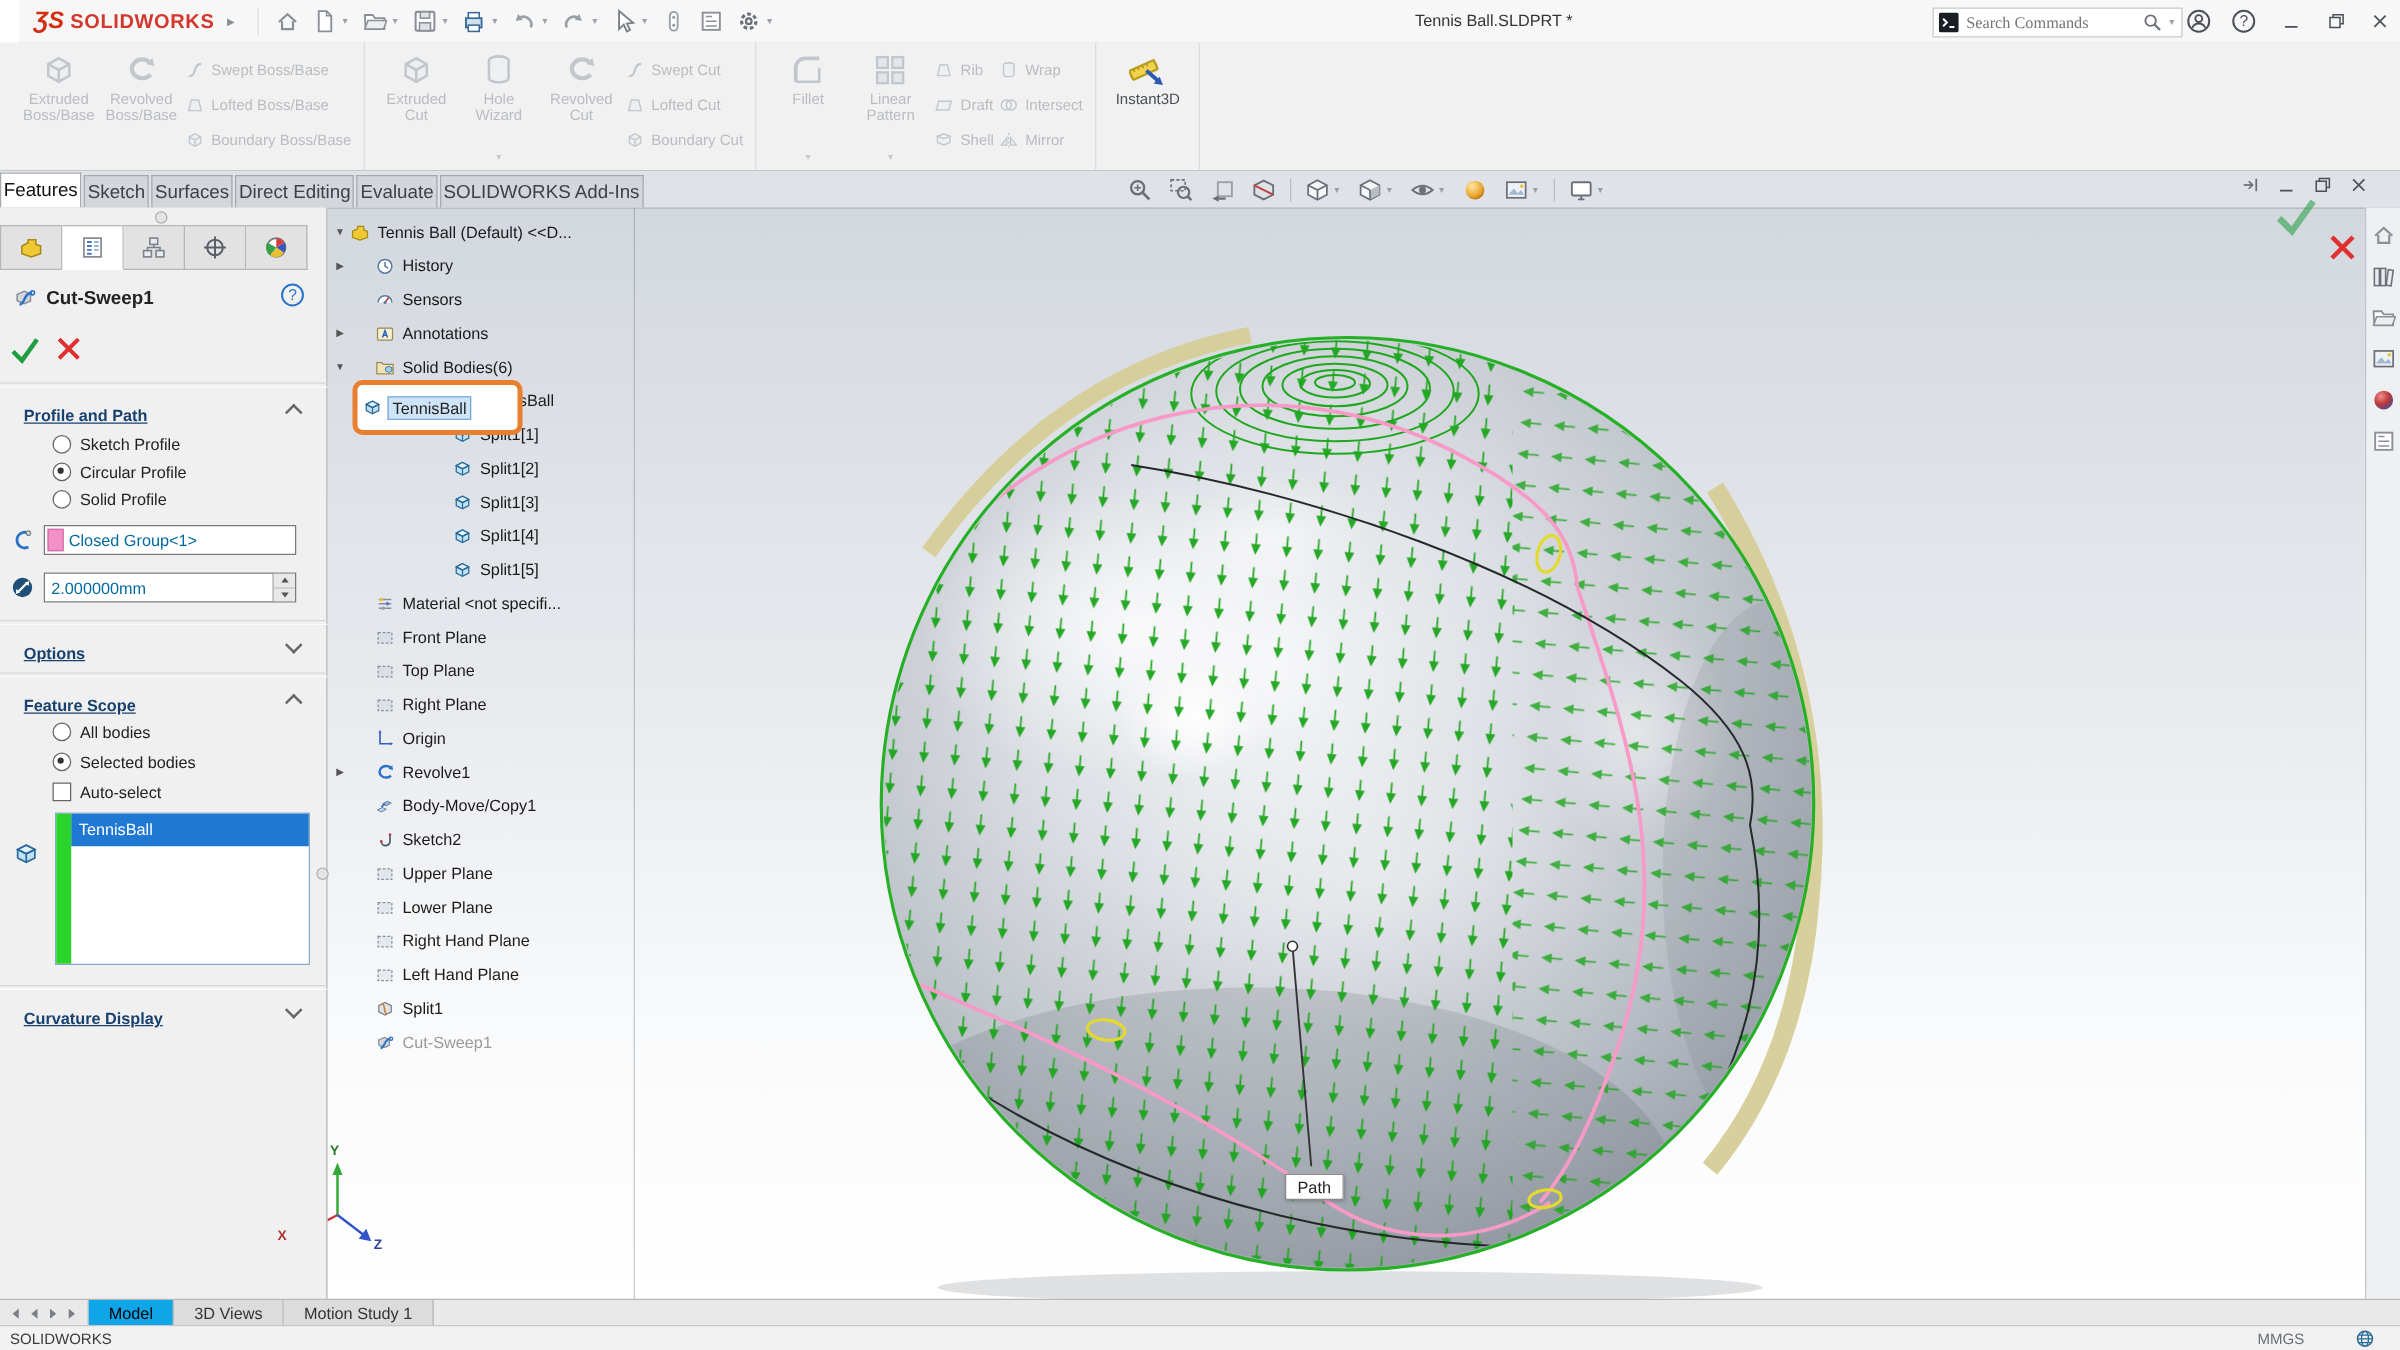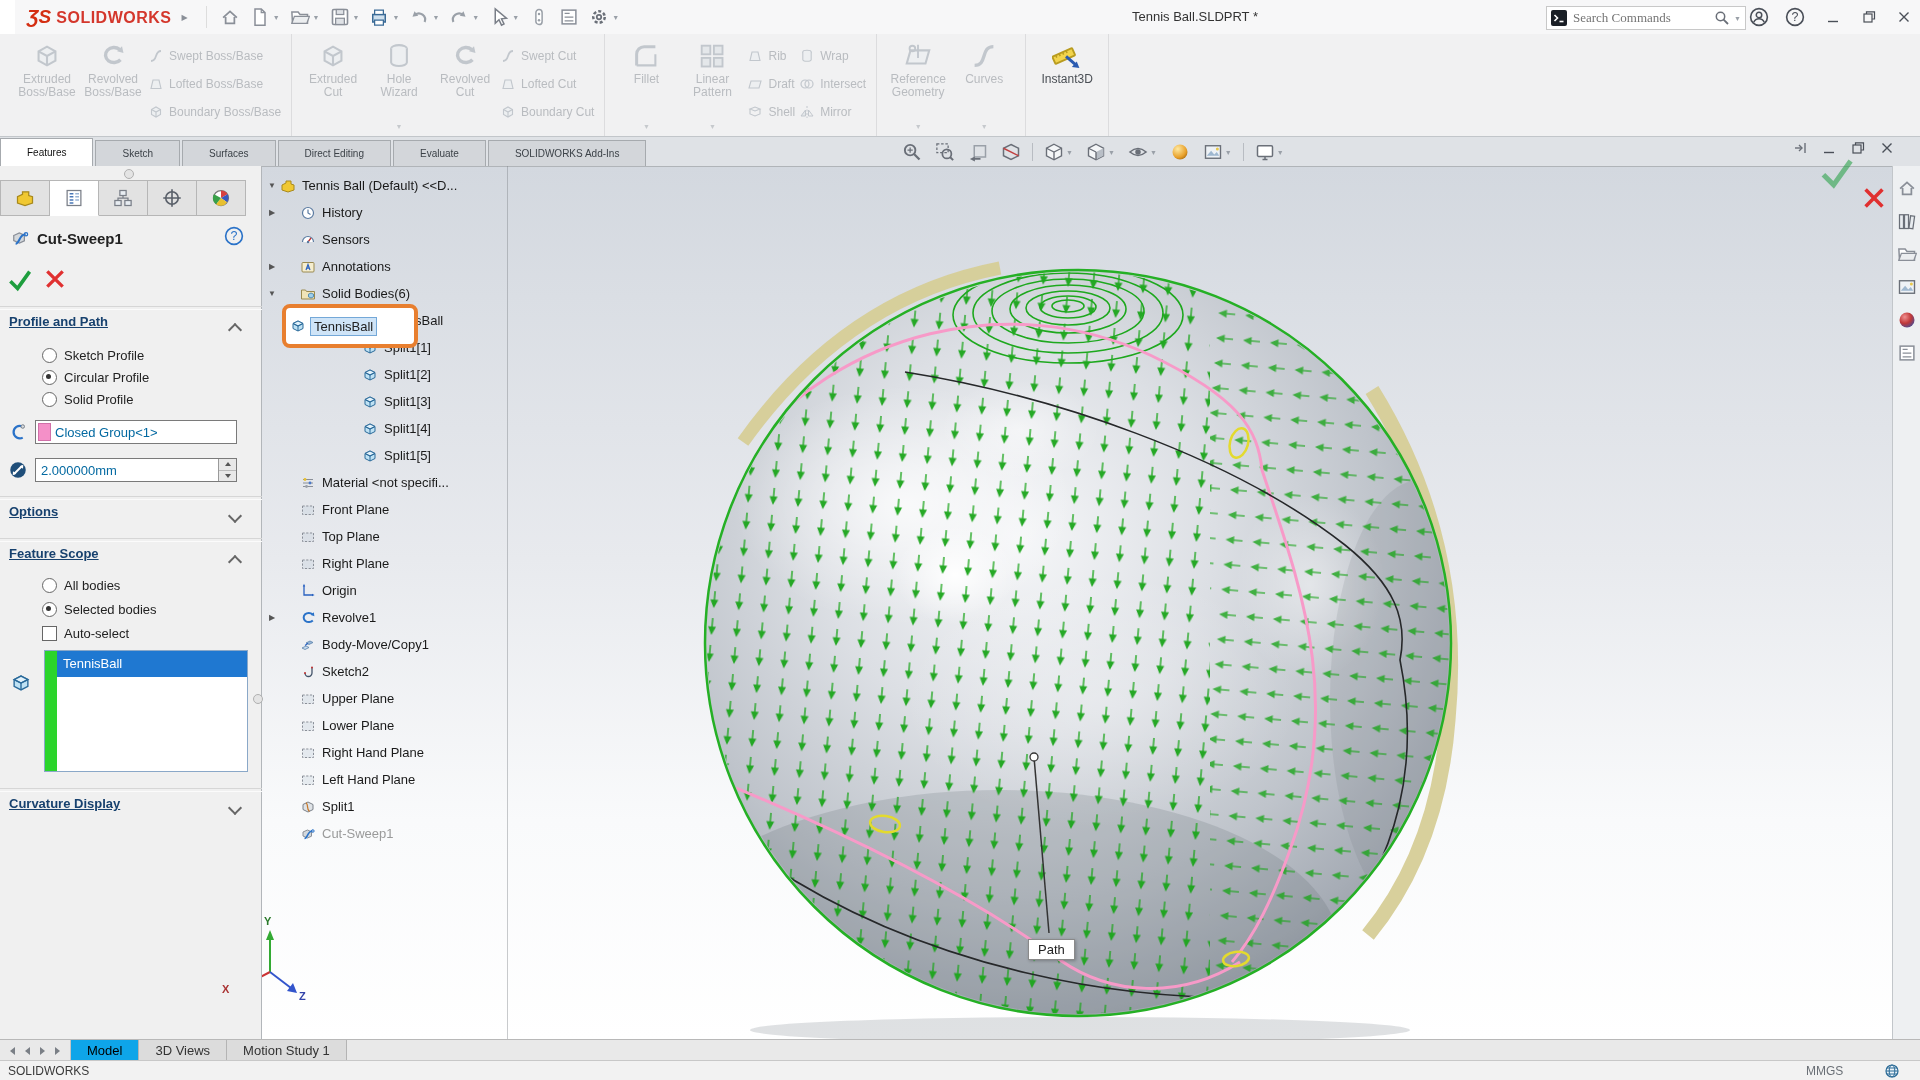--- a/index.html
+++ b/index.html
@@ -37,21 +37,21 @@
   .bigbtn .ic30{margin:3px 0 2px}
   .blabel{font-size:12px;line-height:13px;color:#b9bcc0}
   .bigbtn .bcaret{position:absolute;bottom:4px;font-size:7px;color:#c6c9cd}
   .smallcol{display:flex;flex-direction:column;padding-top:4px}
   .smallitem{display:flex;align-items:center;gap:5px;height:28px;font-size:12px;color:#b9bcc0;white-space:nowrap}
   .enabled .blabel{color:#4a4f55}
 
   
   #tabstrip{position:absolute;left:0;top:137px;width:1920px;height:29px;background:#dfe2e6;
             border-bottom:1px solid #b0b4b8;display:flex;align-items:flex-end}
-  .ctab{height:25px;line-height:25px;padding:0 26px;font-size:10px;color:#3c4248;background:#d3d6da;
+  .ctab{height:25px;line-height:25px;padding:0 2px;font-size:15px;color:#3c4248;background:#d3d6da;
         border:1px solid #a6aaae;border-bottom:none;margin-right:2px}
   .ctab.active{background:#fff;color:#111;height:27px;line-height:27px}
   #hud{position:absolute;left:900px;top:139px;height:26px;display:flex;align-items:center;gap:9px}
   .hudbtn{display:flex;align-items:center;gap:2px;padding:2px;border-radius:3px}
   .hud-sep{width:1px;height:18px;background:#b8bcc2}
   #docwin{position:absolute;left:1792px;top:140px;display:flex;align-items:center;gap:13px}
 
   
   #vp{position:absolute;left:0;top:0;width:1920px;height:1080px;z-index:0}
   #pathtip{position:absolute;left:1028px;top:939px;background:#fff;border:1px solid #8a8a8a;
@@ -69,21 +69,21 @@
          background:#e2e2e2;border:1px solid #b6b6b6;border-left:none}
   .pmtab:first-child{border-left:1px solid #b6b6b6}
   .pmtab.active{background:#fff;border-bottom:1px solid #fff}
   #pmtitle{position:absolute;left:10px;top:62px;display:flex;align-items:center;gap:7px}
   #pmtitle .t{font-size:15px;font-weight:bold;color:#222}
   #pmhelp{position:absolute;left:224px;top:60px}
   #pmok{position:absolute;left:8px;top:102px}
   #pmcancel{position:absolute;left:44px;top:102px}
   .pmsep{position:absol
 ute;left:0;width:262px;height:2px;border-top:1px solid #d6d6d6;border-bottom:1px solid #fbfbfb;position:absolute}
-  .pmhdr{position:absolute;left:0;width:262px;height:26px;display:flex;align-items:flex-start;padding-left:9px;box-sizing:border-box}
+  .pmhdr{position:absolute;left:0;width:262px;height:26px;display:flex;align-items:flex-end;padding-left:19px;box-sizing:border-box}
   .pmhdr span.lbl{color:#17416e;font-weight:bold;text-decoration:underline;font-size:13px}
   .chev{position:absolute;left:230px;width:8px;height:8px;border-right:2px solid #666;border-bottom:2px solid #666}
   .chev.up{transform:rotate(-135deg);top:11px}
   .chev.down{transform:rotate(45deg);top:7px}
   .pmrow{position:absolute;display:flex;align-items:center;gap:7px}
   .radio{width:13px;height:13px;border-radius:50%;border:1px solid #666;background:#fff;position:relative;flex:none}
   .radio.sel::after{content:"";position:absolute;left:3px;top:3px;width:5px;height:5px;border-radius:50%;background:#333}
   .cbox{width:13px;height:13px;border:1px solid #666;background:#fff;flex:none}
   .fld{height:22px;background:#fff;border:1px solid #7a7a7a;display:flex;align-items:center;font-size:13px;color:#0369a1}
   .swatch{width:11px;height:16px;background:#f490c8;margin:0 4px 0 2px;border:1px solid #d070a8;flex:none}
@@ -791,36 +791,20 @@
         </div>
       <div class="smallitem">
           <svg class="ic">
             <use href="#g-mirror"></use>
           </svg>
           <span>Mirror</span>
         </div>
     </div>
   </div>
   <div class="rgroup">
-    <div class="bigbtn">
-      <svg class="ic30">
-          <use href="#g-refgeo"></use>
-        </svg>
-        <span class="blabel">Reference Geometry</span>
-        <span class="bcaret">▼</span>
-      </div>
-    <div class="bigbtn">
-      <svg class="ic30">
-          <use href="#g-scurve"></use>
-        </svg>
-        <span class="blabel">Curves</span>
-        <span class="bcaret">▼</span>
-      </div>
-  </div>
-  <div class="rgroup">
     <div class="bigbtn enabled">
       <svg class="ic30">
           <use href="#s-i3d"></use>
         </svg>
         <span class="blabel">Instant3D</span>
       </div>
   </div>
 </div>
 
 <div id="tabstrip">

